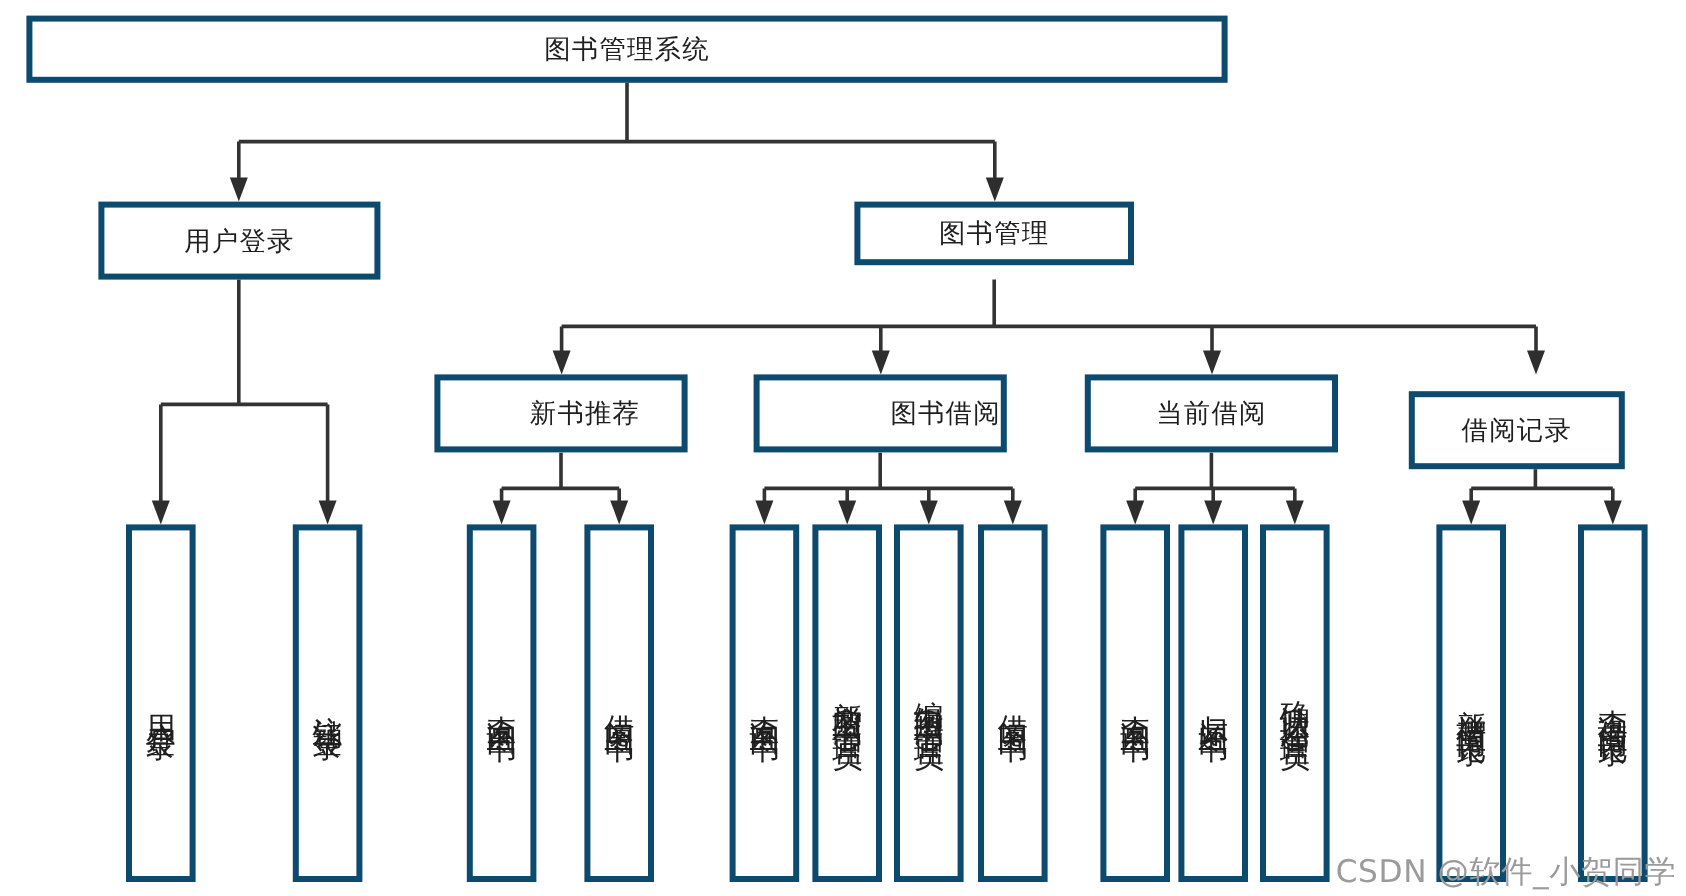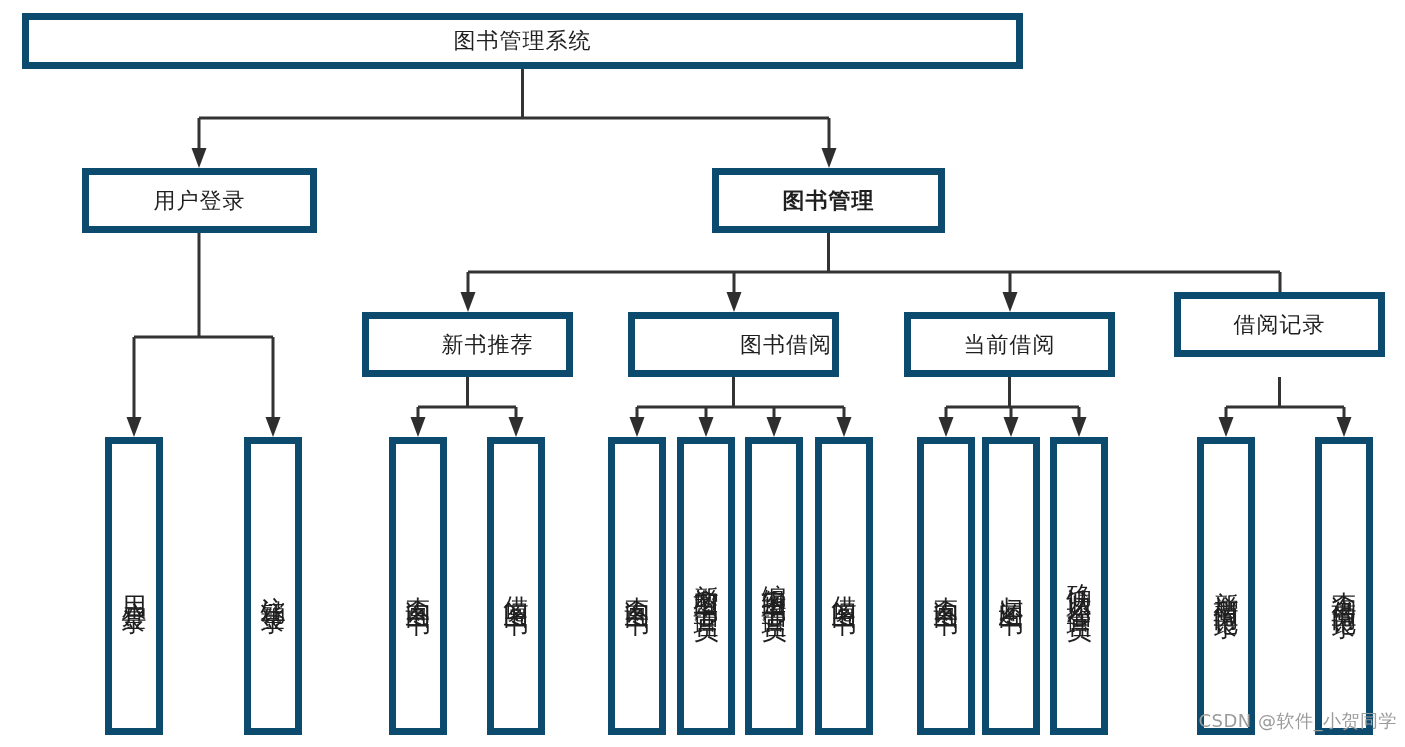--- a/index.html
+++ b/index.html
@@ -21,21 +21,21 @@
     height: 747px;
   }
   .edges {
     position: absolute;
     left: 0; top: 0;
     z-index: 1;
   }
   .node {
     position: absolute;
     box-sizing: border-box;
-    border: 7px solid #0c4a6e;
+    border: 5px solid #0c4a6e;
     background: #ffffff;
     display: flex;
     align-items: center;
     justify-content: center;
     color: #1f1f1f;
     z-index: 2;
   }
   .hnode {
     font-size: 22px;
     letter-spacing: 1px;
@@ -49,21 +49,21 @@
   .vnode .vtext {
     writing-mode: vertical-rl;
     letter-spacing: 5px;
     line-height: 1;
     white-space: nowrap;
   }
   .watermark {
     position: absolute;
     right: 8px;
     top: 709px;
-    font-size: 18px;
+    font-size: 26px;
     color: #9b9b9b;
     letter-spacing: 0.5px;
     z-index: 5;
     white-space: nowrap;
   }
 </style>
 </head>
 <body>
 
 <div class="stage">
@@ -104,34 +104,34 @@
     </g>
   </svg>
 
   <div class="node hnode" style="left:22px; top:13px; width:1001px; height:56px;">
     <span>图书管理系统</span>
   </div>
 
   <div class="node hnode" style="left:82px; top:168px; width:235px; height:65px;">
     <span>用户登录</span>
   </div>
-  <div class="node hnode" style="left:712px; top:168px; width:233px; height:65px;font-weight:bold;">
+  <div class="node hnode" style="left:712px; top:168px; width:233px; height:53px;">
     <span>图书管理</span>
   </div>
 
   <div class="node hnode" style="left:362px; top:312px; width:211px; height:65px;padding-left:40px;">
     <span>新书推荐</span>
   </div>
   <div class="node hnode" style="left:628px; top:312px; width:211px; height:65px;justify-content:flex-end;">
     <span>图书借阅</span>
   </div>
   <div class="node hnode" style="left:904px; top:312px; width:211px; height:65px;">
     <span>当前借阅</span>
   </div>
-  <div class="node hnode" style="left:1174px; top:292px; width:211px; height:65px;">
+  <div class="node hnode" style="left:1174px; top:326px; width:180px; height:65px;">
     <span>借阅记录</span>
   </div>
 
   <div class="node vnode" style="left:105px;">
     <span class="vtext">用户登录</span>
   </div>
   <div class="node vnode" style="left:244px;">
     <span class="vtext">注销登录</span>
   </div>
 

